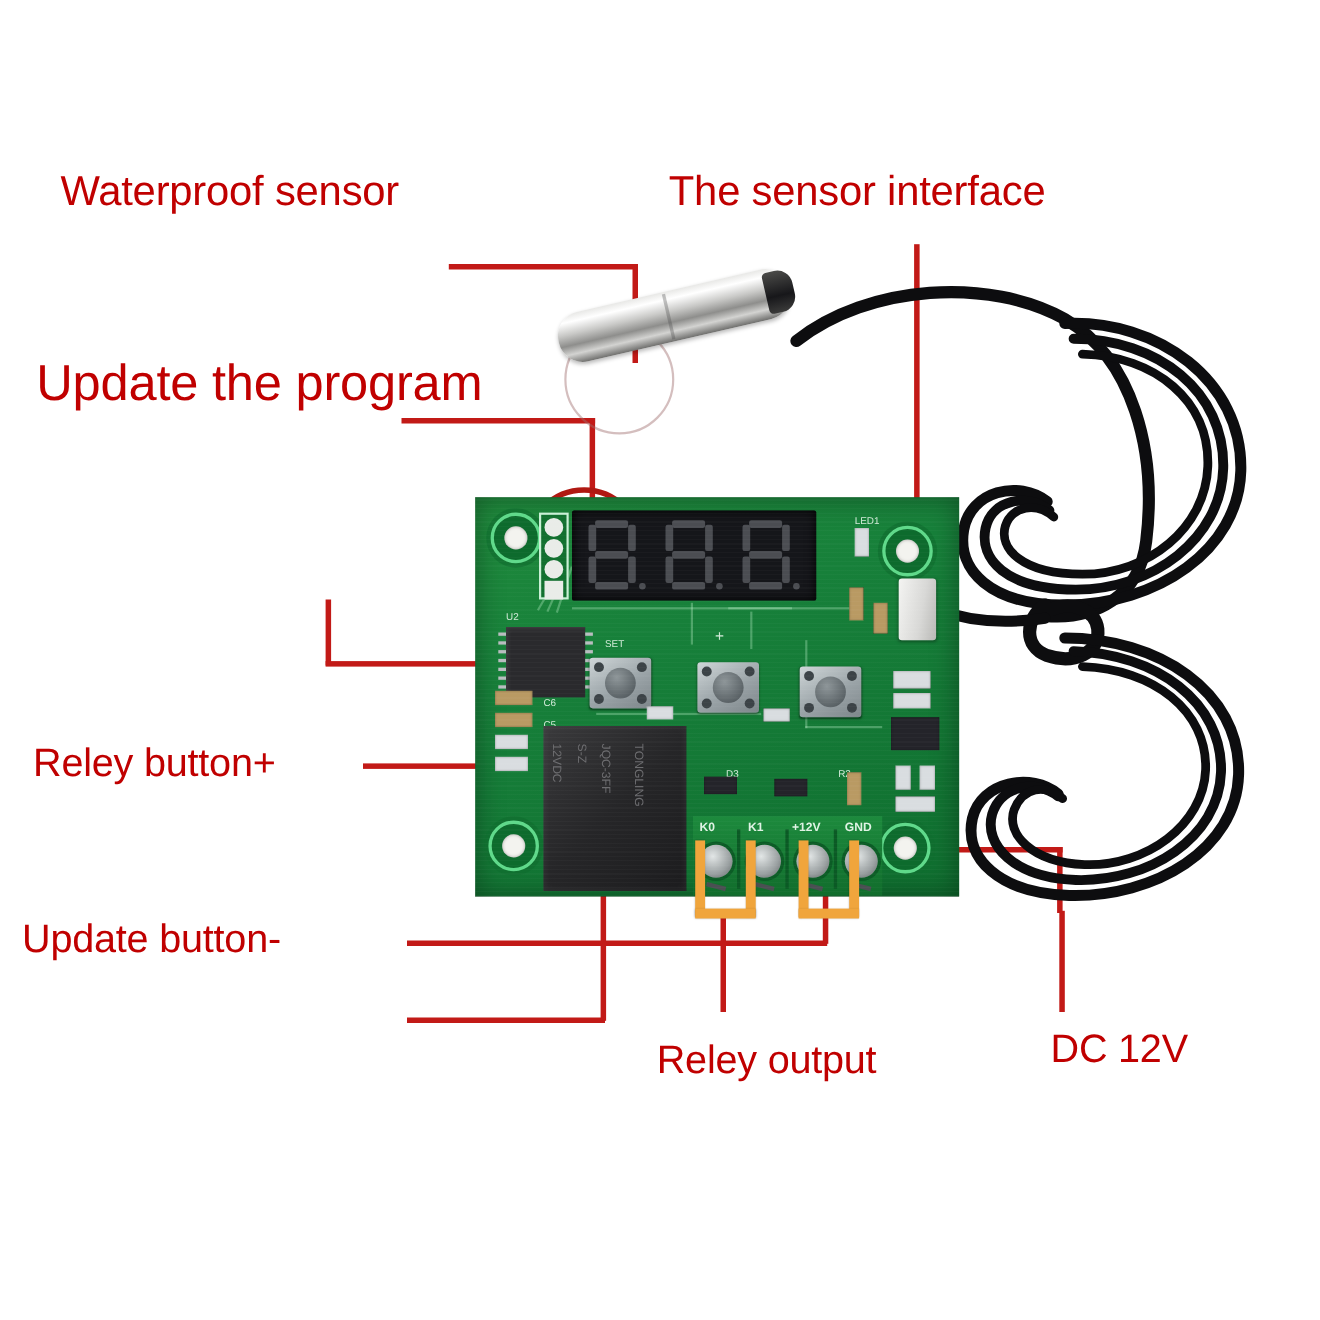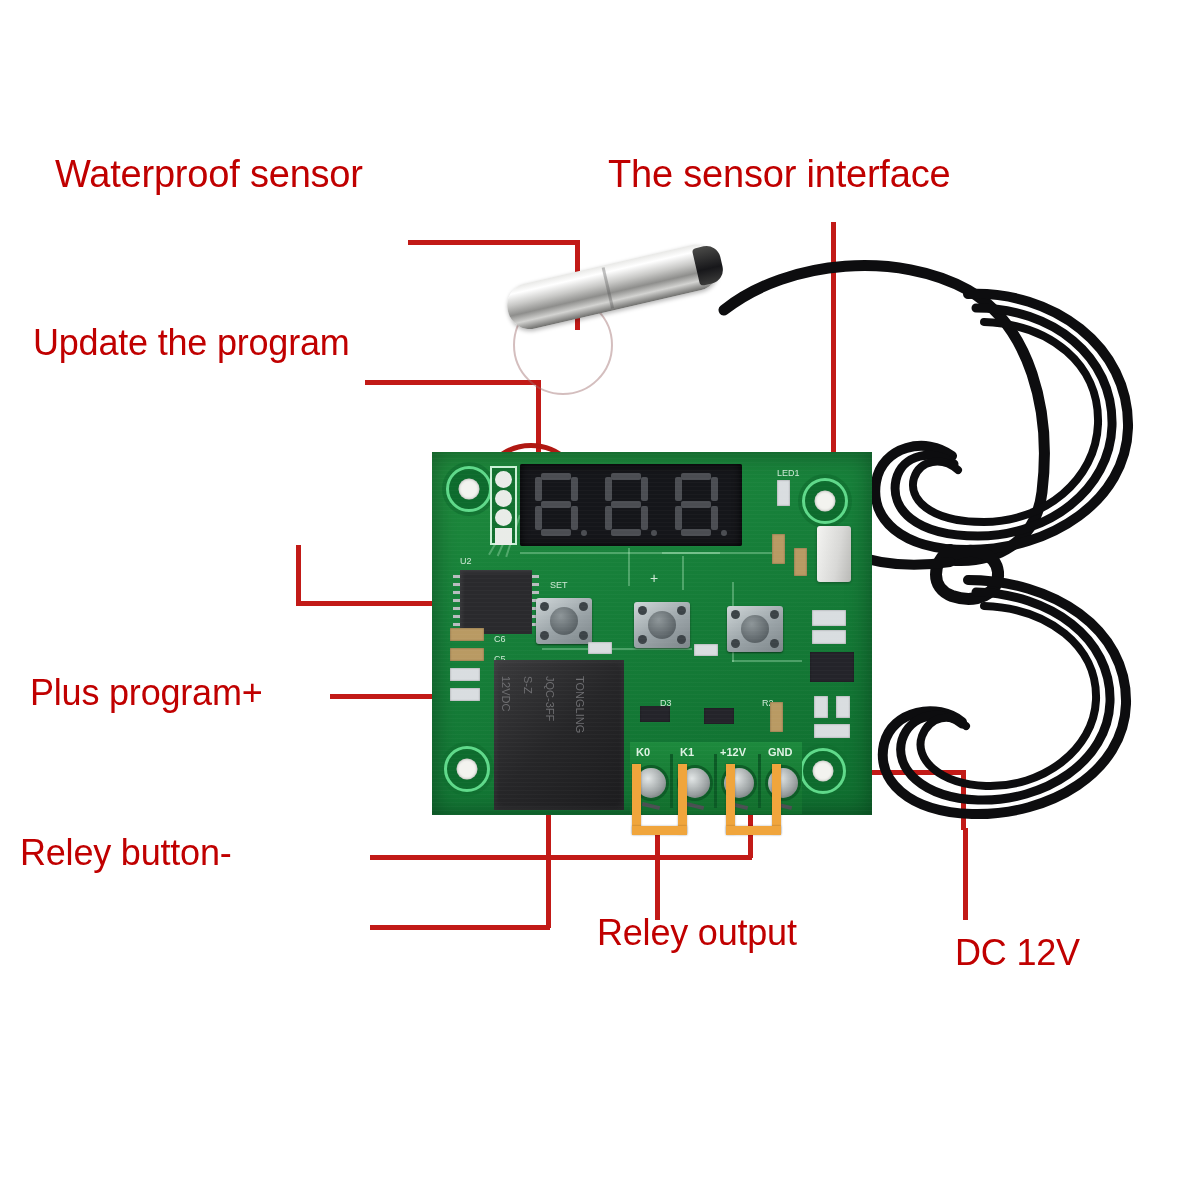--- a/index.html
+++ b/index.html
@@ -122,29 +122,29 @@
 </style>
 </head>
 <body>
 
 <div id="stage">
 
   <div class="anno" style="left:55px;top:155px;font-size:38px;">Waterproof sensor</div>
 
   <div class="anno" style="left:608px;top:155px;font-size:38px;">The sensor interface</div>
 
-  <div class="anno" style="left:33px;top:325px;font-size:36px;">Update the program</div>
-
-
-  <div class="anno" style="left:30px;top:675px;font-size:36px;">Plus program+</div>
-
-  <div class="anno" style="left:20px;top:835px;font-size:36px;">Reley button-</div>
-
-
-  <div class="anno" style="left:597px;top:915px;font-size:36px;text-align:center;">Reley output</div>
+  <div class="anno" style="left:33px;top:325px;font-size:46px;">Update the program</div>
+
+
+  <div class="anno" style="left:30px;top:675px;font-size:36px;">Reley button+</div>
+
+  <div class="anno" style="left:20px;top:835px;font-size:36px;">Update button-</div>
+
+
+  <div class="anno" style="left:597px;top:945px;font-size:36px;text-align:center;">Reley output</div>
 
   <div class="anno" style="left:955px;top:935px;font-size:36px;">DC 12V</div>
 
   <div class="lead h" style="left:408px;top:240px;width:172px;"></div>
   <div class="lead v" style="left:575px;top:240px;height:90px;"></div>
 
   <div class="lead v" style="left:831px;top:222px;height:320px;"></div>
 
   <div class="lead h" style="left:365px;top:380px;width:176px;"></div>
   <div class="lead v" style="left:536px;top:380px;height:90px;"></div>

